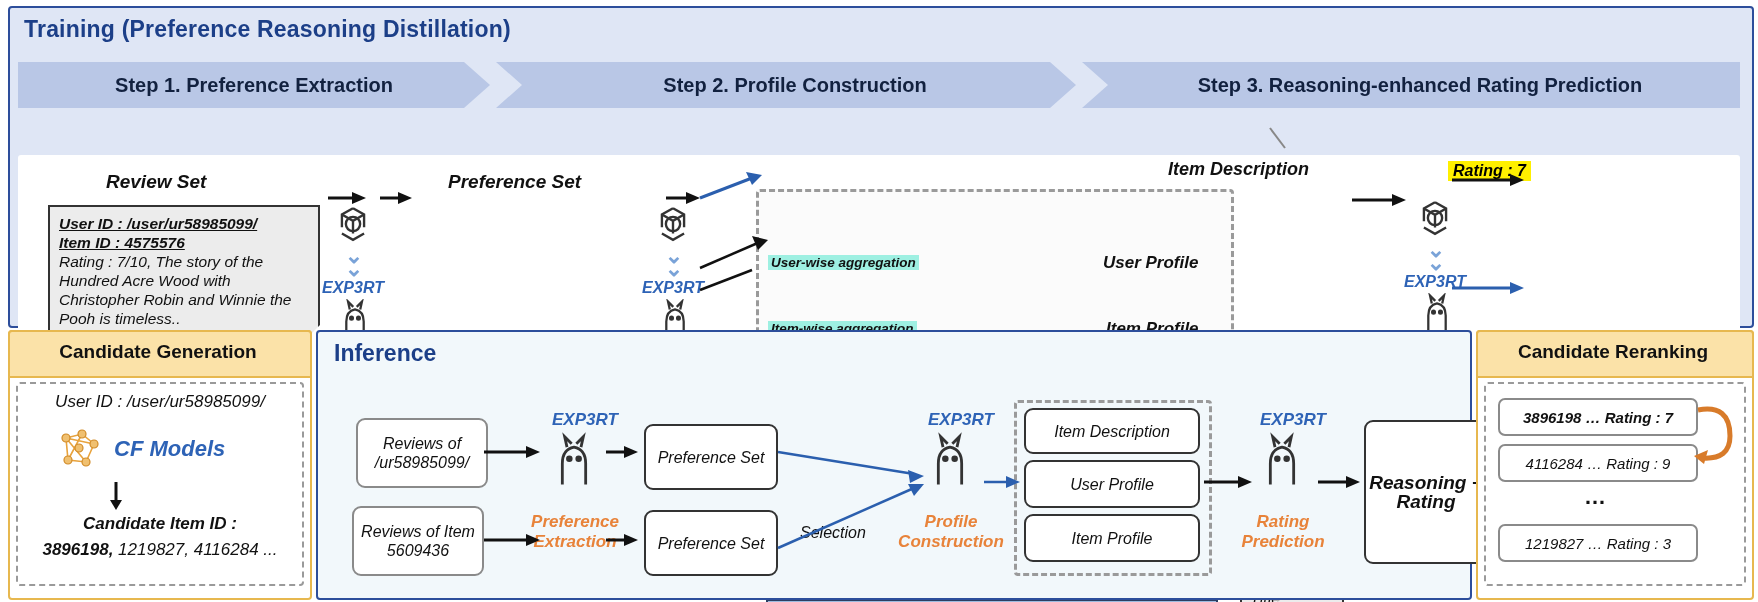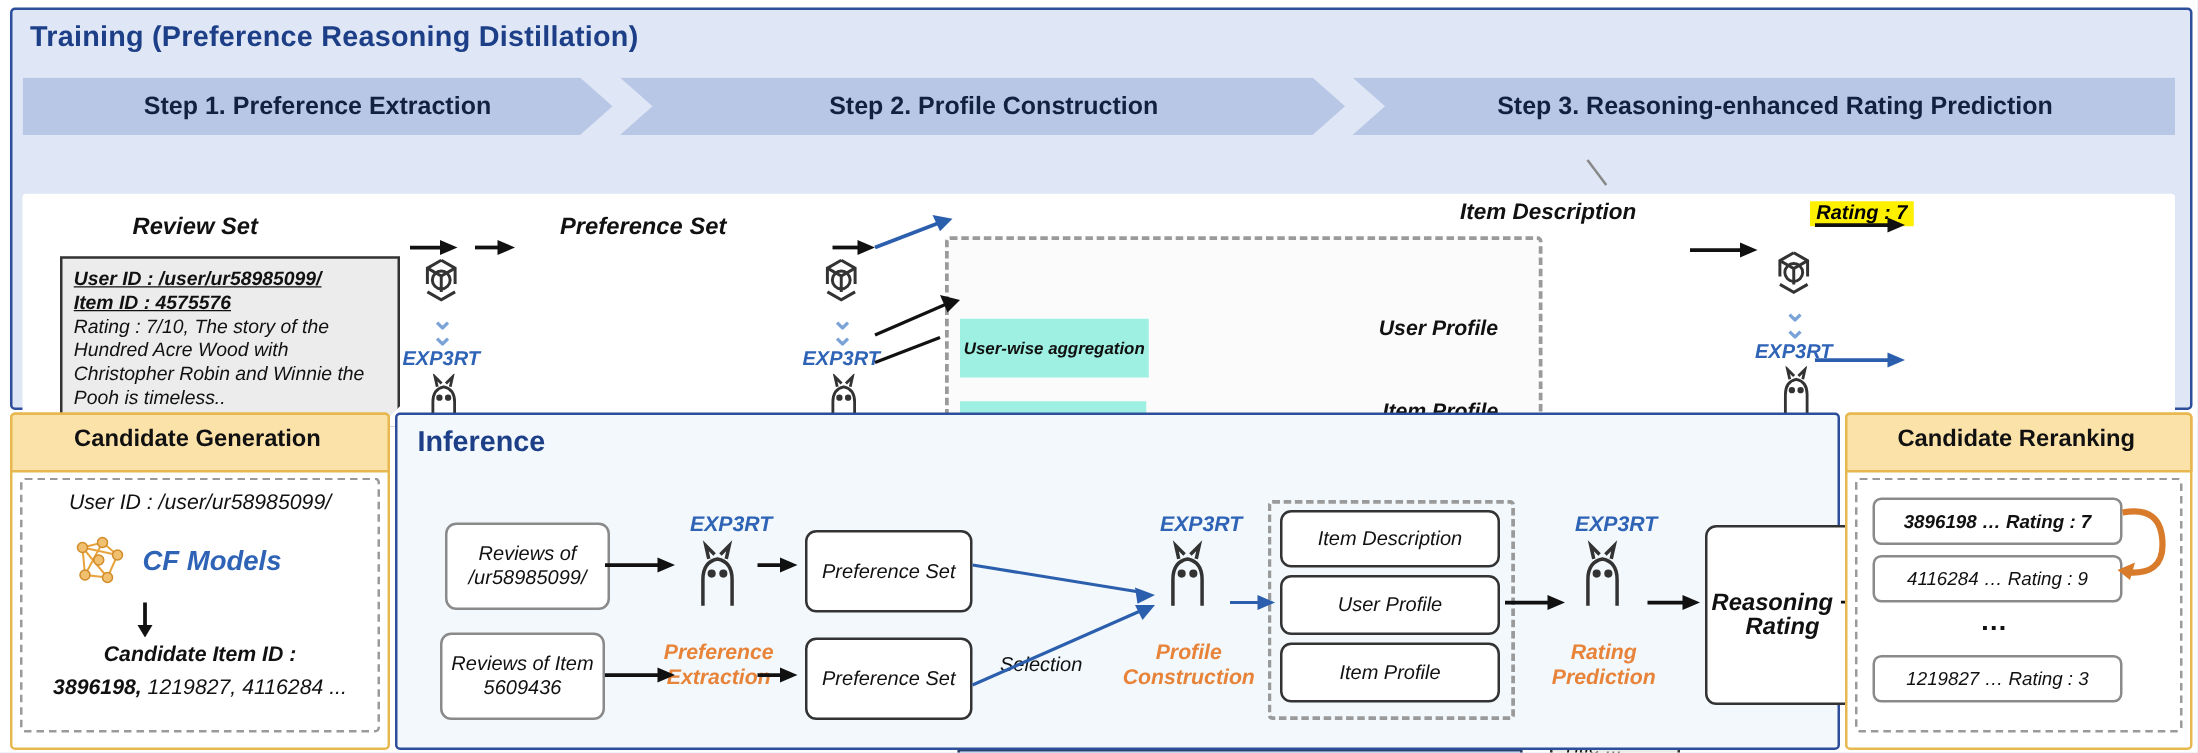--- a/index.html
+++ b/index.html
@@ -75,21 +75,21 @@
   }
   .profbox{
     background:#9dbbe0;border:2px solid #2d3f63;
     font-style:italic;font-size:15.5px;color:#111;line-height:21px;
     padding:4px 8px;box-sizing:border-box;
   }
   #user-profile{left:748px;top:42px;width:452px;height:60px;}
   #item-profile{left:748px;top:110px;width:452px;height:58px;}
   .agg{
     position:absolute;font-size:13.5px;font-weight:bold;font-style:italic;
-    background:#9ef0e2;color:#111;padding:16px 3px;
+    background:#9ef0e2;color:#111;padding:0 3px;
   }
   .prof-label{position:absolute;font-size:17px;font-weight:bold;font-style:italic;color:#111;}
 
   
   #item-desc{
     left:1222px;top:32px;width:104px;height:158px;
     background:#ececec;border:2px solid #333;
     font-style:italic;font-size:16px;color:#111;line-height:23px;
     padding:6px 8px;box-sizing:border-box;
   }

